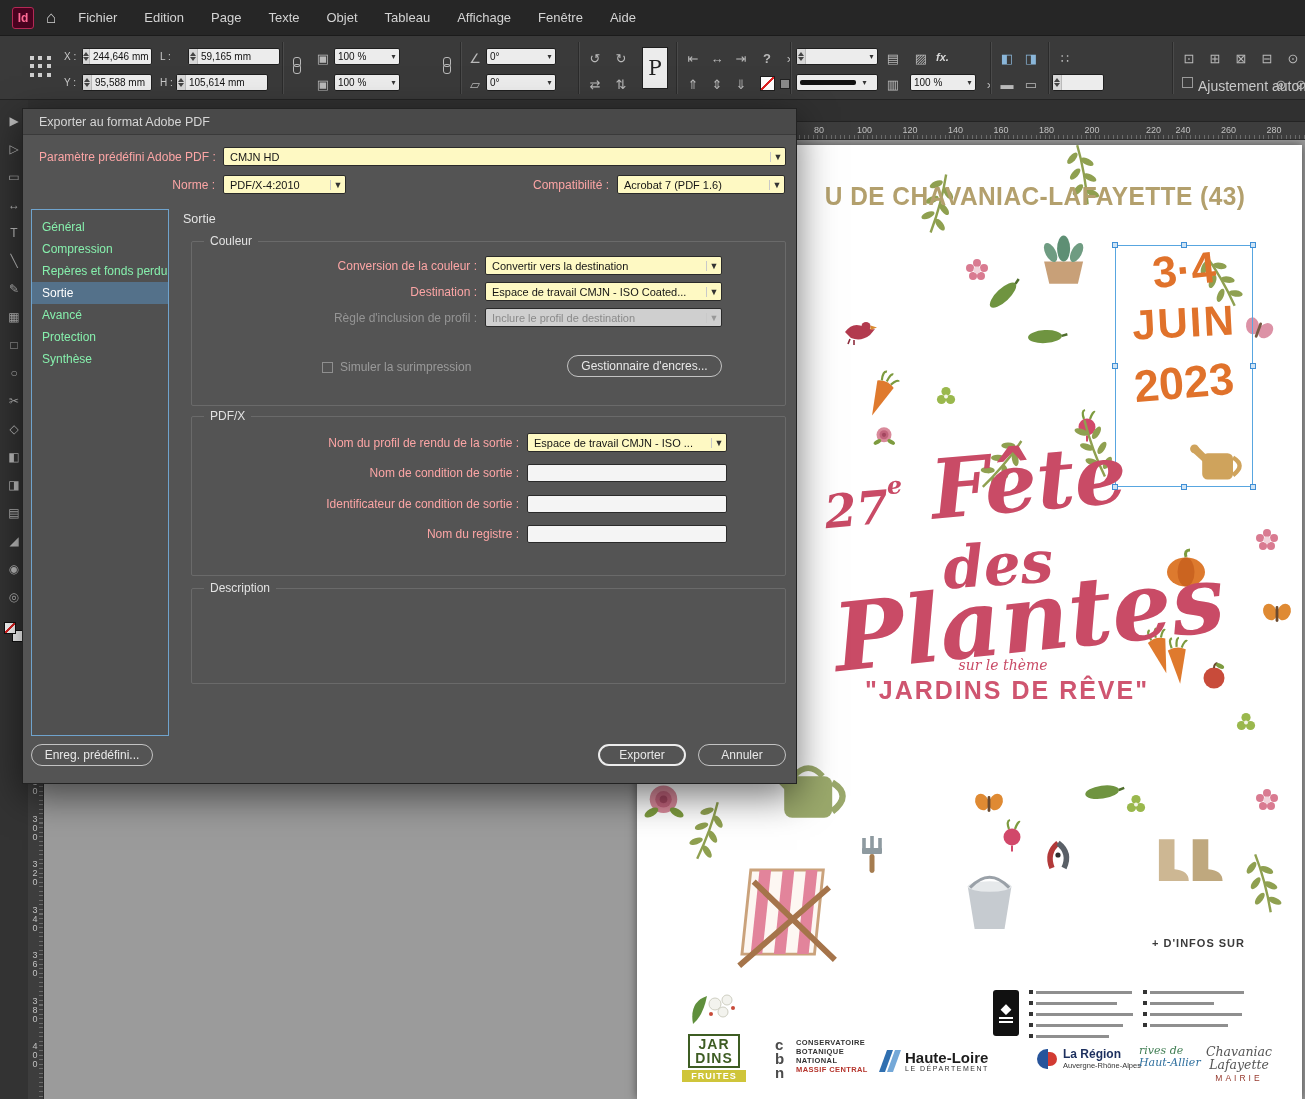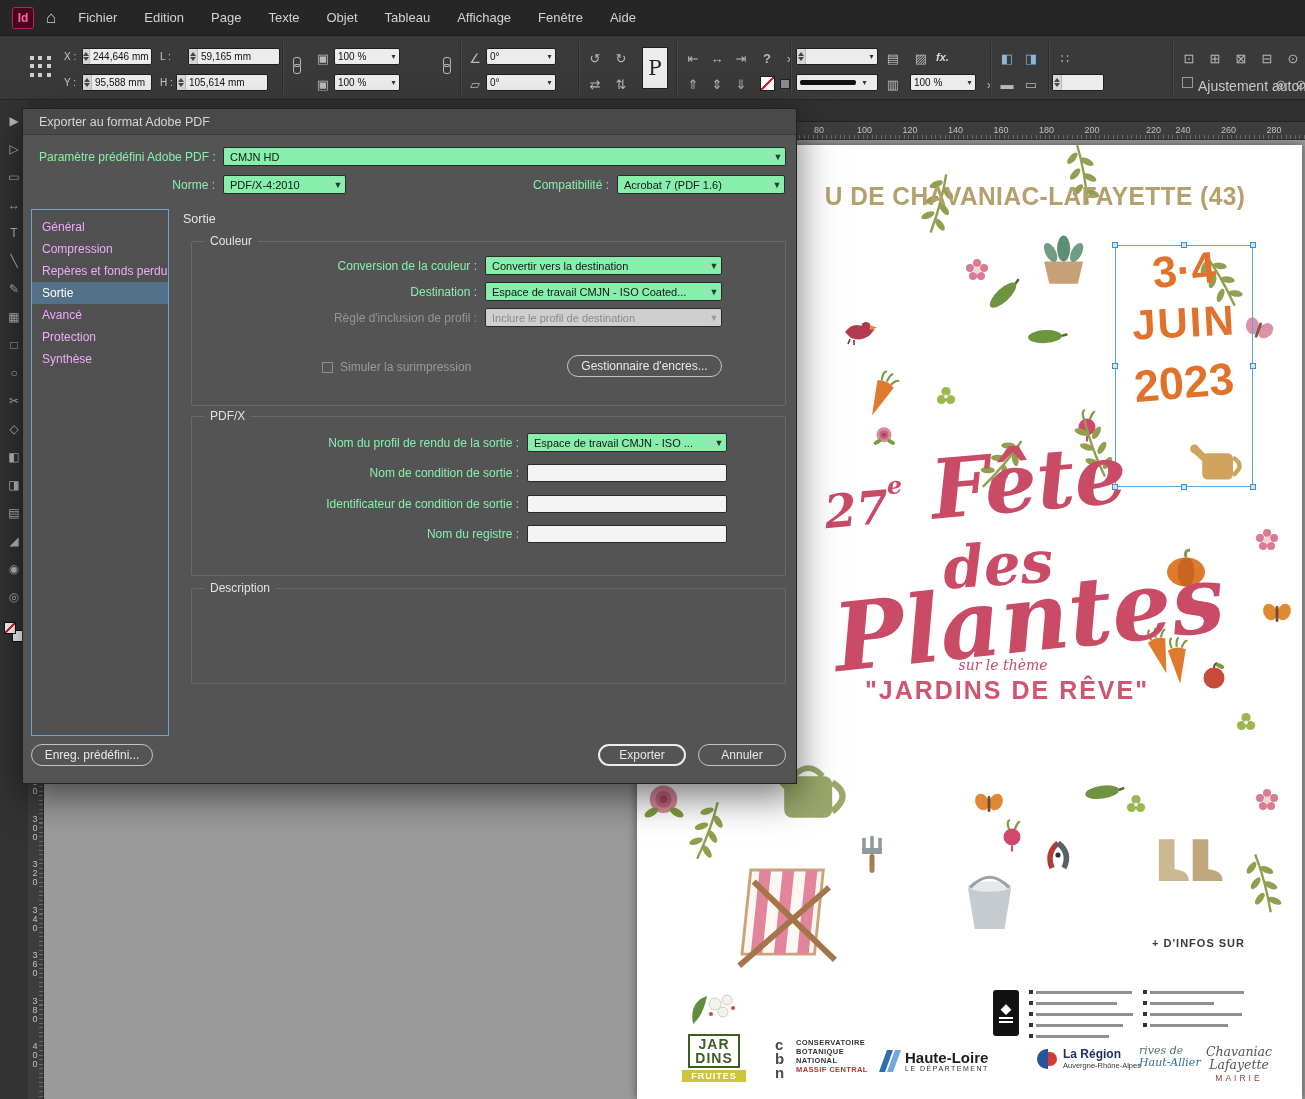--- a/index.html
+++ b/index.html
@@ -104,31 +104,31 @@
   .rives .b{color:#2e6f9e;font-size:11px}
   .mairie{position:absolute;left:556px;top:900px;width:92px;text-align:center}
   .mairie .nm{font-family:"DejaVu Serif",serif;font-style:italic;font-size:12.5px;color:#555;line-height:13px}
   .mairie .sb{font-size:8.5px;letter-spacing:3px;color:#973a2e;margin-top:2px}
   
   .selframe{position:absolute;left:478px;top:100px;width:138px;height:242px;border:1px solid #58a6e0}
   .selframe i{position:absolute;width:6px;height:6px;background:#cfe4f5;border:1px solid #3f8fd6}
   
   .dialog{position:absolute;left:22px;top:108px;width:775px;height:676px;background:#545454;border:1px solid #222;box-shadow:0 12px 36px rgba(0,0,0,.55);z-index:50;color:#dedede;font-size:12px}
   .dlg-title{height:26px;background:#494949;border-bottom:1px solid #3a3a3a;display:flex;align-items:center;padding-left:16px;font-size:12.5px;color:#d6d6d6}
-  .dd{display:flex;align-items:center;height:19px;background:#86efac;border:1px solid #2a2a2a;border-radius:2px;color:#151515;font-size:11px}
+  .dd{display:flex;align-items:center;height:19px;background:#fef9c3;border:1px solid #2a2a2a;border-radius:2px;color:#151515;font-size:11px}
   .dd .t{flex:1;padding:0 6px;white-space:nowrap;overflow:hidden}
   .dd .a{width:15px;text-align:center;color:#333;font-size:9px;border-left:1px solid #c9c9c9}
   .dd.dis{background:#cfcfcf;color:#8a8a8a}
   .dd.dis .a{color:#999}
   .inp{height:18px;background:#f4f4f4;border:1px solid #2a2a2a;border-radius:2px}
   .drow{position:absolute;display:flex;align-items:center}
-  .dlabel{text-align:right;margin-right:8px;color:#86efac;white-space:nowrap}
+  .dlabel{text-align:right;margin-right:8px;color:#fca5a5;white-space:nowrap}
   .dlabel.dis{color:#959595}
   .side{position:absolute;left:8px;top:100px;width:138px;height:527px;background:#505050;border:1px solid #6fa3cd}
-  .side-item{height:22px;line-height:22px;padding-left:10px;font-size:12px;color:#f0abfc;white-space:nowrap;overflow:hidden}
+  .side-item{height:22px;line-height:22px;padding-left:10px;font-size:12px;color:#86efac;white-space:nowrap;overflow:hidden}
   .side-item.sel{background:#54718a;color:#fff}
   .panel-title{position:absolute;left:160px;top:103px;font-size:12.5px;color:#e4e4e4}
   .group{position:absolute;border:1px solid #6a6a6a;border-radius:2px}
   .group .legend{position:absolute;top:-8px;left:12px;background:#545454;padding:0 6px;font-size:12px;color:#e2e2e2}
   .btn{position:absolute;height:22px;border:1px solid #c3c3c3;border-radius:11px;background:transparent;color:#e8e8e8;font-size:12px;display:flex;align-items:center;justify-content:center;padding:0 12px;font-family:"Liberation Sans",sans-serif}
   .btn.primary{border:2px solid #ececec}
   .cb-box{width:11px;height:11px;border:1px solid #8f8f8f;margin-right:7px;flex:none}
   .desc-text{padding:18px 22px;font-size:11px;color:#d2d2d2}
 </style>
 </head>

